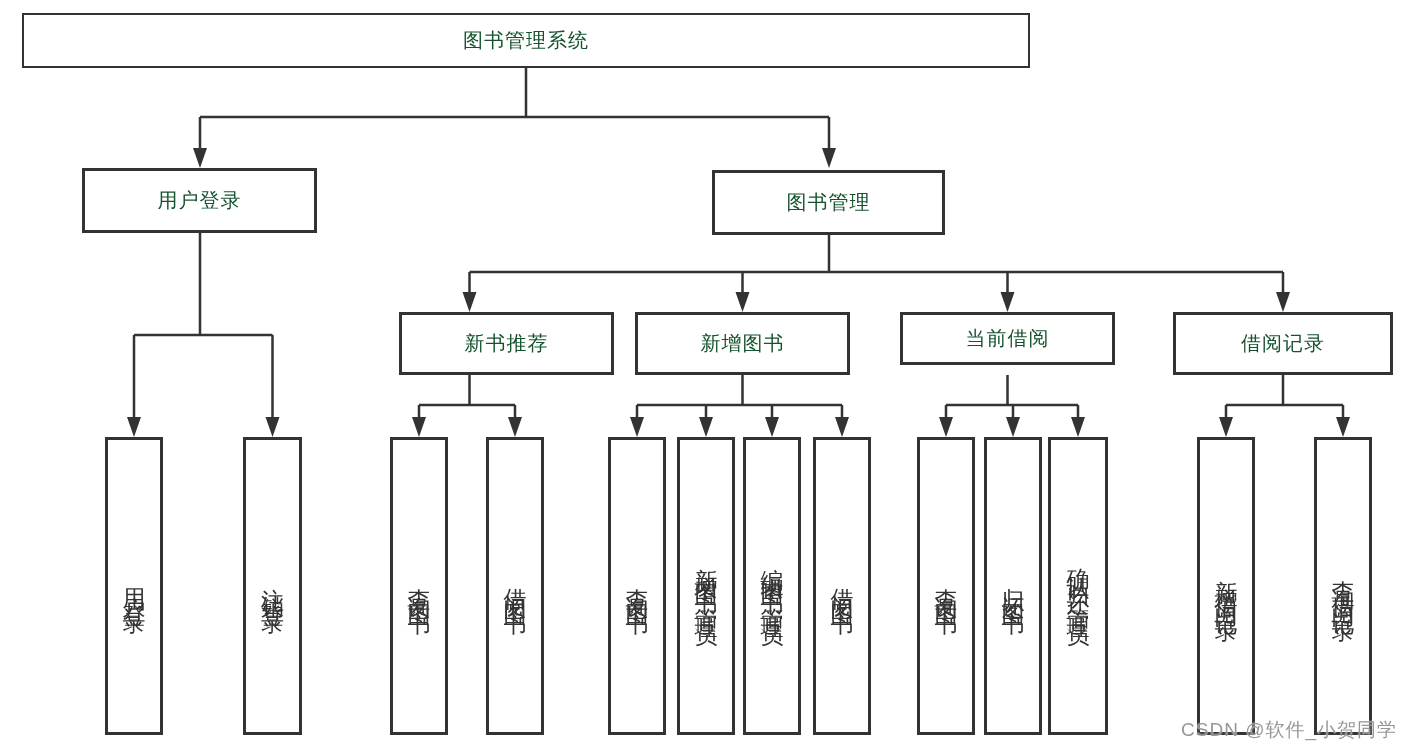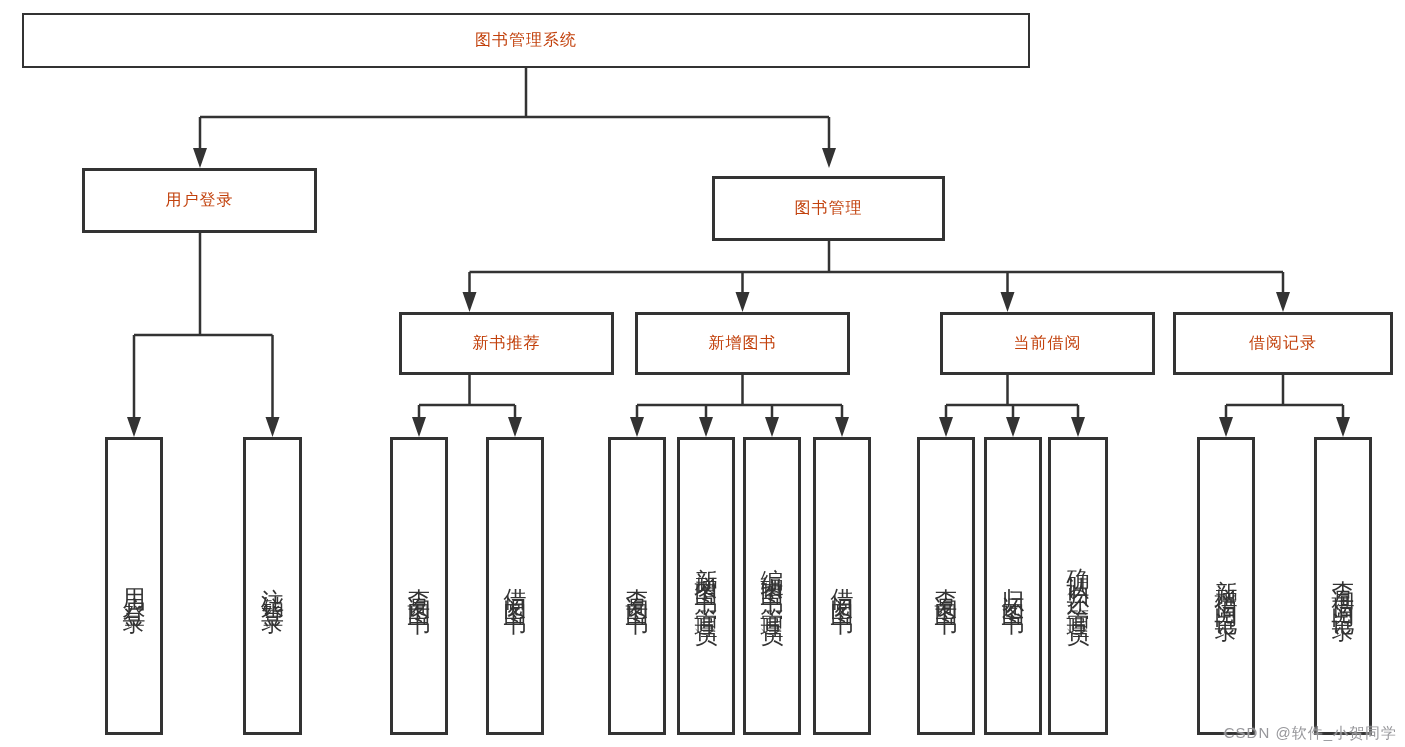--- a/index.html
+++ b/index.html
@@ -13,36 +13,36 @@
   .connector-svg{position:absolute;left:0;top:0;width:1405px;height:747px;}
   .box{
     position:absolute;
     box-sizing:border-box;
     background:#ffffff;
     border:3px solid #333333;
     display:flex;align-items:center;justify-content:center;
     color:#333333;
   }
   .hbox span{
-    font-size:16px;letter-spacing:1px;color:#c2410c;white-space:nowrap;
+    font-size:20px;letter-spacing:1px;color:#14532d;white-space:nowrap;
   }
   .root{border-width:2px;}
   .vbox span{
     writing-mode:vertical-rl;
     text-orientation:mixed;
     font-size:23px;
     letter-spacing:8px;
     color:#333333;
     line-height:1;
     white-space:nowrap;
   }
   .watermark{
     position:absolute;
     right:8px;bottom:4px;
-    font-size:15px;
+    font-size:19px;
     color:rgba(145,145,150,0.95);
     letter-spacing:1px;
     white-space:nowrap;
     text-shadow:0 0 2px rgba(255,255,255,0.9);
     z-index:5;
   }
 </style>
 </head>
 <body>
 
@@ -80,31 +80,31 @@
       M1336,417 L1350,417 L1343,437 Z"></path>
   </svg>
 
   <div class="box hbox root" style="left:22px;top:13px;width:1008px;height:55px;">
     <span>图书管理系统</span>
   </div>
 
   <div class="box hbox" style="left:82px;top:168px;width:235px;height:65px;">
     <span>用户登录</span>
   </div>
-  <div class="box hbox" style="left:712px;top:176px;width:233px;height:65px;">
+  <div class="box hbox" style="left:712px;top:170px;width:233px;height:65px;">
     <span>图书管理</span>
   </div>
 
   <div class="box hbox" style="left:362px;top:312px;width:215px;height:63px;margin-left:37px;">
     <span>新书推荐</span>
   </div>
   <div class="box hbox" style="left:635px;top:312px;width:215px;height:63px;">
     <span>新增图书</span>
   </div>
-  <div class="box hbox" style="left:900px;top:312px;width:215px;height:63px;margin-left:40px;">
+  <div class="box hbox" style="left:900px;top:312px;width:215px;height:53px;">
     <span>当前借阅</span>
   </div>
   <div class="box hbox" style="left:1173px;top:312px;width:220px;height:63px;">
     <span>借阅记录</span>
   </div>
 
   <div class="box vbox" style="left:105px;top:437px;width:58px;height:298px;">
     <span>用户登录</span>
   </div>
   <div class="box vbox" style="left:243px;top:437px;width:59px;height:298px;">

